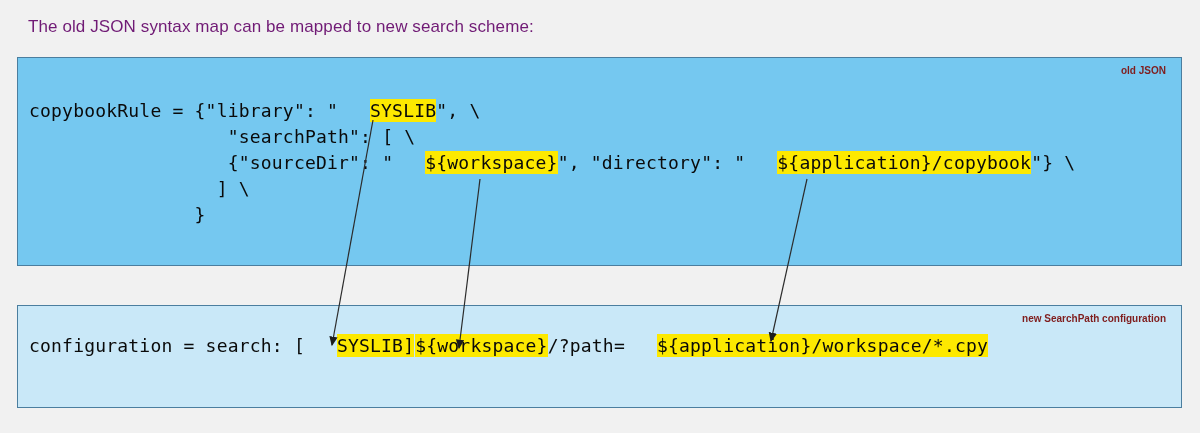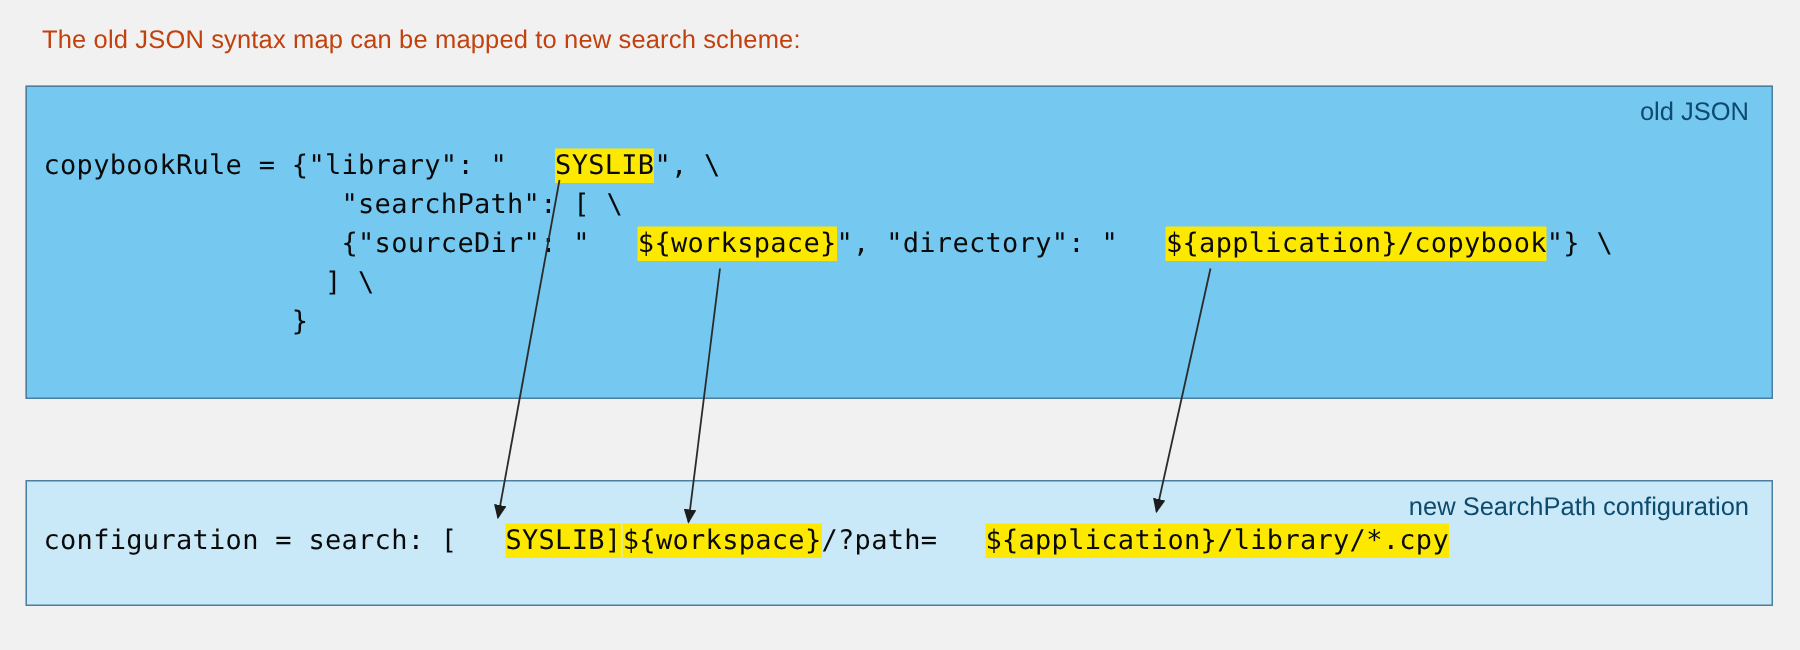--- a/index.html
+++ b/index.html
@@ -18,45 +18,45 @@
     font-family: "Liberation Sans", sans-serif;
     color: var(--text);
     overflow: hidden;
   }
   .title {
     position: absolute;
     left: 28px;
     top: 17px;
     font-size: 17px;
     letter-spacing: 0.1px;
-    color: #c2410c;
+    color: #701a75;
   }
   .box {
     position: absolute;
     left: 17px;
     width: 1165px;
     border: 1px solid var(--box-border);
   }
   .box-old {
     top: 57px;
     height: 209px;
     background: var(--old-box-bg);
   }
   .box-new {
-    top: 320px;
-    height: 84px;
+    top: 305px;
+    height: 103px;
     background: var(--new-box-bg);
   }
   .box-label {
     position: absolute;
     top: 7px;
     right: 15px;
-    font-size: 17px;
-    font-weight: normal;
-    color: #0c4a6e;
+    font-size: 10px;
+    font-weight: bold;
+    color: #7f1d1d;
   }
   pre.code {
     position: absolute;
     left: 11px;
     font-family: "DejaVu Sans Mono", "Liberation Mono", monospace;
     font-size: 18px;
     letter-spacing: 0.2px;
     line-height: 26px;
     color: #0a0a0a;
     white-space: pre;
@@ -82,21 +82,21 @@
 
 <div class="title">The old JSON syntax map can be mapped to new search scheme:</div>
 
 <div class="box box-old">
   <div class="box-label">old JSON</div>
   <pre class="code"><div><span>copybookRule = {"library": "</span><span class="hl">SYSLIB</span><span>", \</span></div><div><span>                  "searchPath": [ \</span></div><div><span>                  {"sourceDir": "</span><span class="hl">${workspace}</span><span>", "directory": "</span><span class="hl">${application}/copybook</span><span>"} \</span></div><div><span>                 ] \</span></div><div><span>               }</span></div></pre>
 </div>
 
 <div class="box box-new">
   <div class="box-label">new SearchPath configuration</div>
-  <pre class="code"><div><span>configuration = search: [</span><span class="hl">SYSLIB]</span><span class="hl">${workspace}</span><span>/?path=</span><span class="hl">${application}/library/*.cpy</span></div></pre>
+  <pre class="code"><div><span>configuration = search: [</span><span class="hl">SYSLIB]</span><span class="hl">${workspace}</span><span>/?path=</span><span class="hl">${application}/workspace/*.cpy</span></div></pre>
 </div>
 
 <svg class="arrows" viewBox="0 0 1200 433">
   <defs>
     <marker id="arrowhead" markerWidth="9" markerHeight="8" refX="7" refY="3.5" orient="auto">
       <path d="M0,0 L8,3.5 L0,7 Z" fill="#1c1c1c"></path>
     </marker>
   </defs>
   <line x1="373" y1="120" x2="332" y2="345" stroke="#2b2b2b" stroke-width="1.2" marker-end="url(#arrowhead)"></line>
   <line x1="480" y1="179" x2="459" y2="348" stroke="#2b2b2b" stroke-width="1.2" marker-end="url(#arrowhead)"></line>

